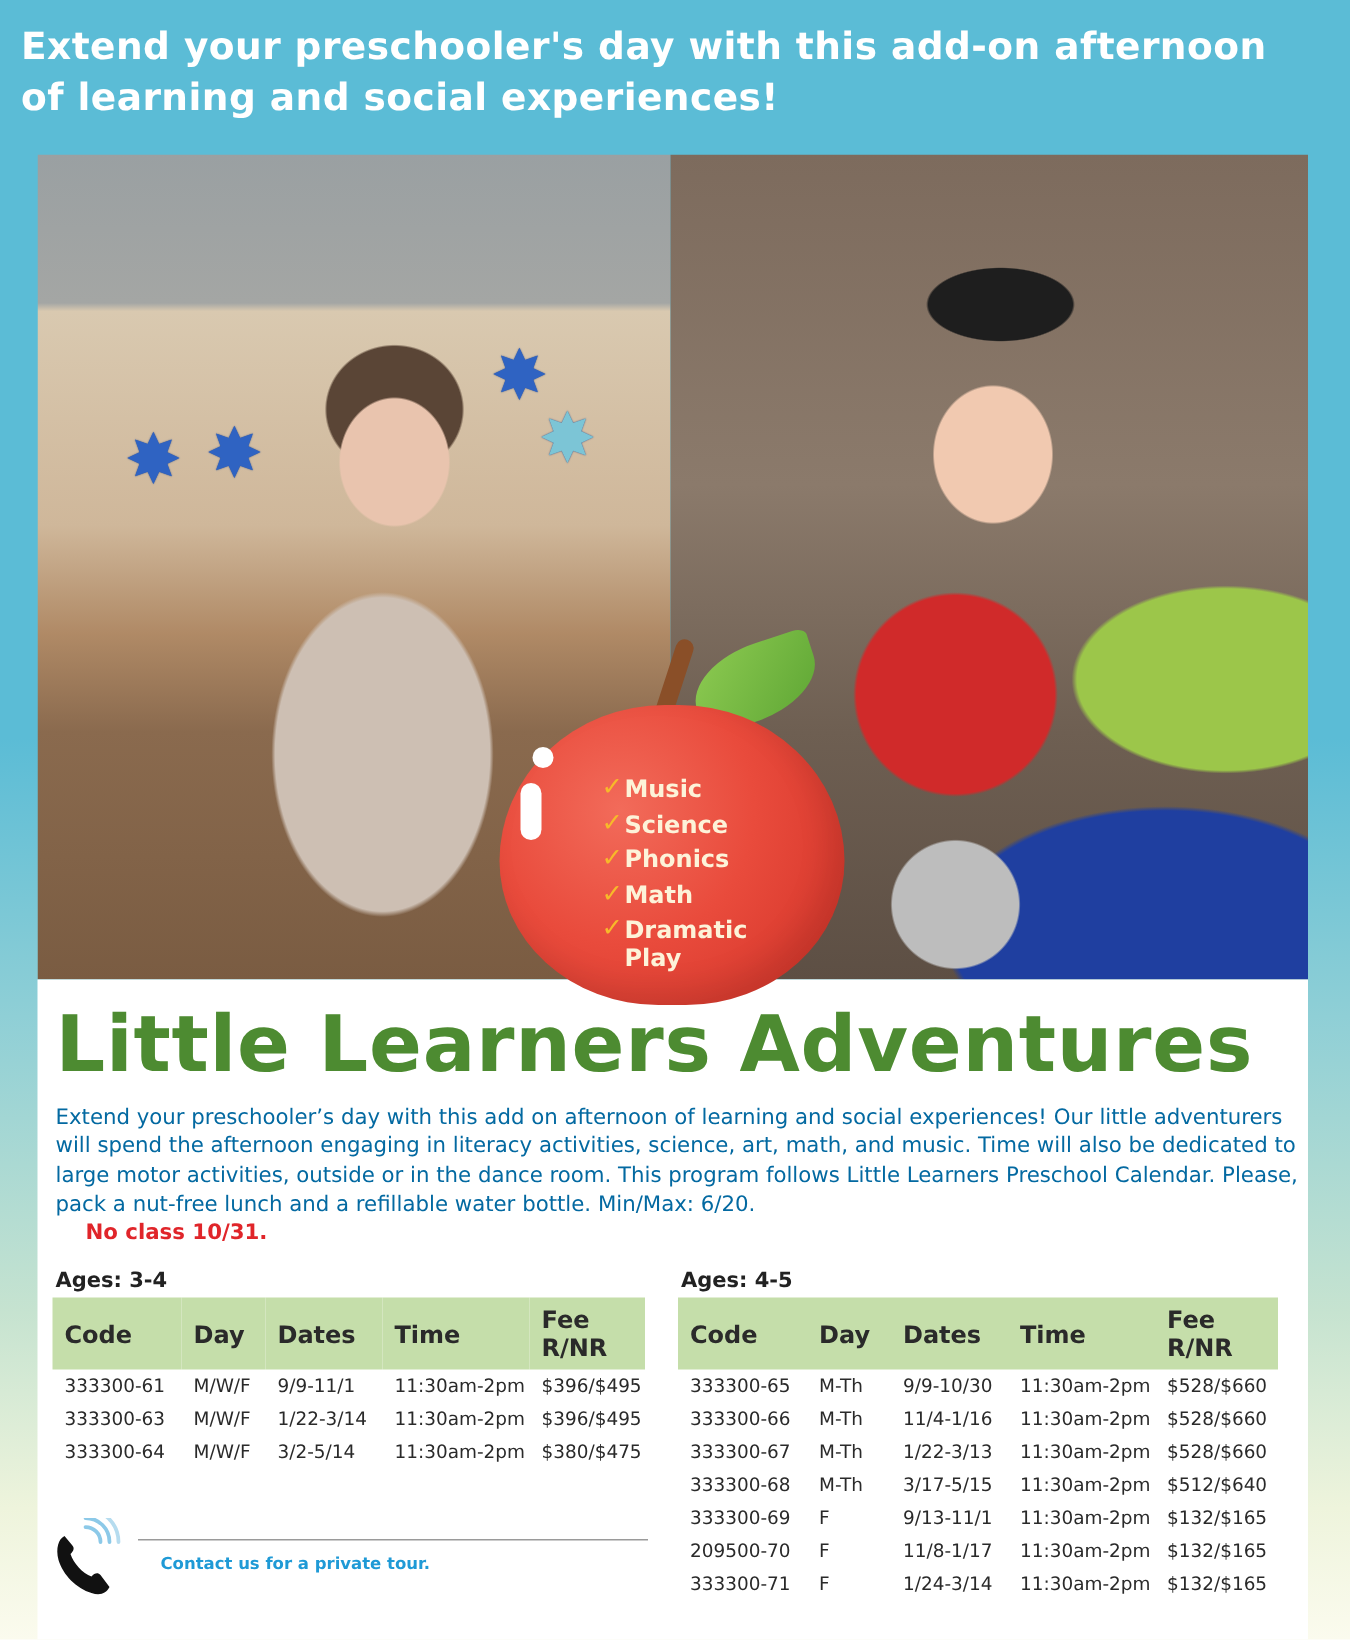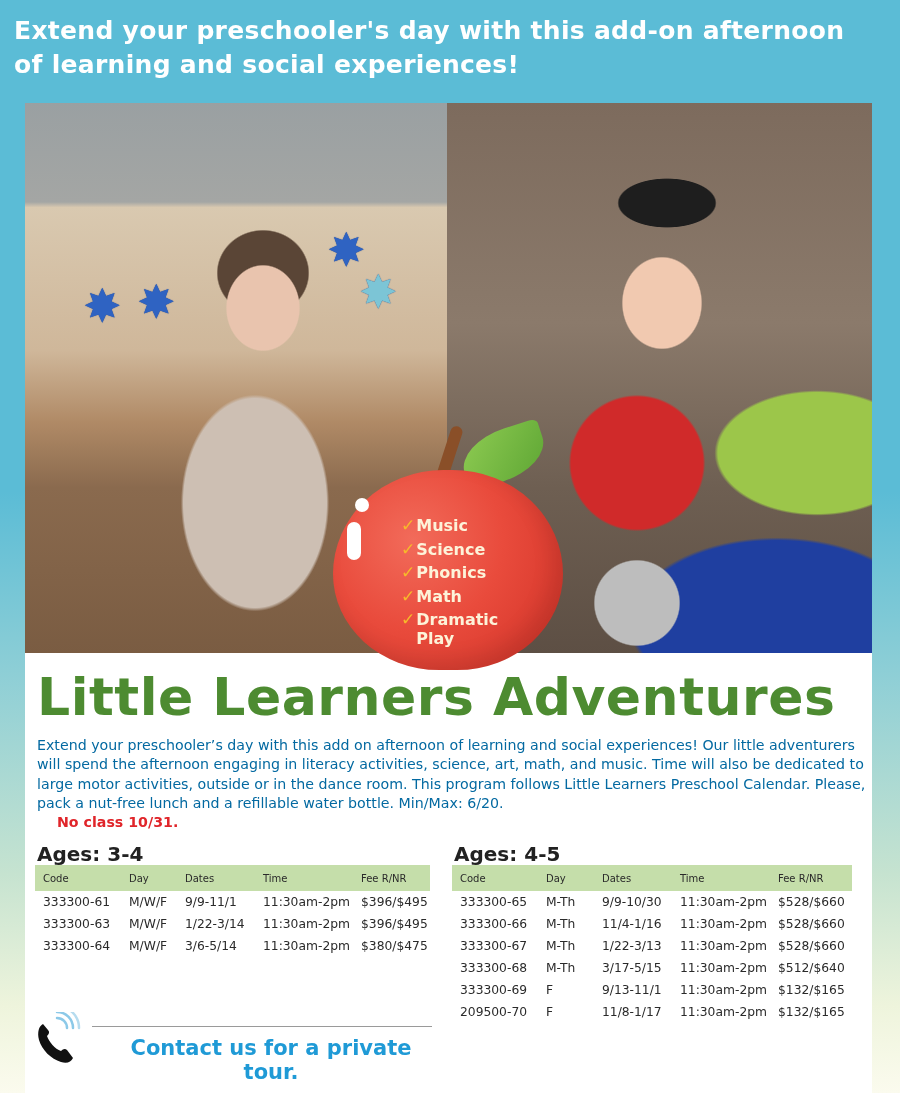--- a/index.html
+++ b/index.html
@@ -98,39 +98,39 @@
   .no-class {
     position: absolute; left: 12px; top: 161px;
     font-family: "DejaVu Sans", sans-serif; font-weight: bold; font-size: 14.2px; color: #e0252a; margin-left: 20px;
   }
   .sched {
     position: absolute; top: 192px; width: 395px;
   }
   .sched-left { left: 10px; }
   .sched-right { left: 427px; width: 400px; }
   .sched h3 {
-    font-family: "DejaVu Sans", sans-serif; font-size: 20px; font-weight: bold; color: #222;
+    font-family: "DejaVu Sans", sans-serif; font-size: 14px; font-weight: bold; color: #222;
     margin-left: 2px; margin-bottom: 2px; height: 18px; line-height: 18px;
   }
   table { border-collapse: collapse; width: 100%; font-family: "DejaVu Sans", sans-serif; font-size: 12.3px; color: #2a2a2a; }
   thead tr { background: #c5deaa; }
-  th { text-align: left; font-weight: normal; padding: 5px 0 5px 8px; height: 26px; font-size: 10px; }
+  th { text-align: left; font-weight: bold; padding: 5px 0 5px 8px; height: 26px; font-size: 16px; }
   td { padding: 0 0 0 8px; height: 22px; white-space: nowrap; }
   .c-code { width: 86px; }
   .c-day { width: 56px; }
   .c-dates { width: 78px; }
   .c-time { width: 98px; }
   .contact {
     position: absolute; left: 10px; top: 355px; width: 400px; height: 60px;
   }
   .phone-icon { position: absolute; left: 0; top: 4px; width: 48px; height: 52px; }
   .contact-rule { position: absolute; left: 57px; top: 18px; width: 340px; height: 1px; background: #9a9a9a; }
   .contact-text {
     position: absolute; left: 72px; top: 28px;
-    font-family: "DejaVu Sans", sans-serif; font-weight: bold; font-size: 21px; color: #1f9ad6; text-align: center;
+    font-family: "DejaVu Sans", sans-serif; font-weight: bold; font-size: 11px; color: #1f9ad6;
   }
 </style>
 </head>
 <body>
 
 <div class="banner">Extend your preschooler's day with this add-on afternoon of learning and social experiences!</div>
 
 <div class="photos">
   <div class="photo photo-left">
     <span class="star" style="left:58px;top:180px;">✸</span>
@@ -202,21 +202,21 @@
         <tr>
           <td>333300-63</td>
           <td>M/W/F</td>
           <td>1/22-3/14</td>
           <td>11:30am-2pm</td>
           <td>$396/$495</td>
         </tr>
         <tr>
           <td>333300-64</td>
           <td>M/W/F</td>
-          <td>3/6-5/14</td>
+          <td>3/2-5/14</td>
           <td>11:30am-2pm</td>
           <td>$380/$475</td>
         </tr>
       </tbody>
     </table>
   </div>
 
   <div class="sched sched-right">
     <h3>Ages: 4-5</h3>
     <table>
@@ -262,20 +262,27 @@
           <td>333300-69</td>
           <td>F</td>
           <td>9/13-11/1</td>
           <td>11:30am-2pm</td>
           <td>$132/$165</td>
         </tr>
         <tr>
           <td>209500-70</td>
           <td>F</td>
           <td>11/8-1/17</td>
+          <td>11:30am-2pm</td>
+          <td>$132/$165</td>
+        </tr>
+        <tr>
+          <td>333300-71</td>
+          <td>F</td>
+          <td>1/24-3/14</td>
           <td>11:30am-2pm</td>
           <td>$132/$165</td>
         </tr>
       </tbody>
     </table>
   </div>
 
   <div class="contact">
     <svg class="phone-icon" viewBox="0 0 48 52">
       <path d="M22 6 a10 10 0 0 1 10 10" fill="none" stroke="#8cc9e8" stroke-width="2.5" stroke-linecap="round"></path>

